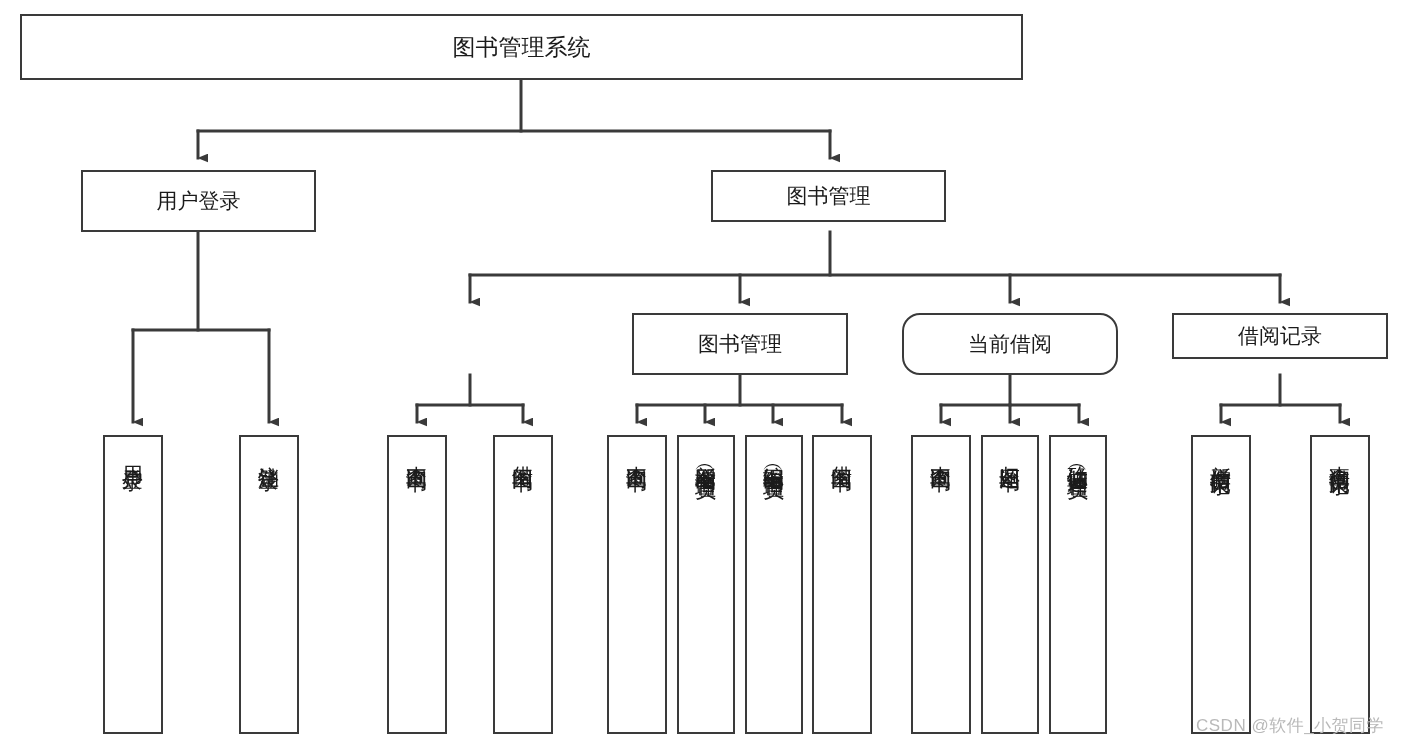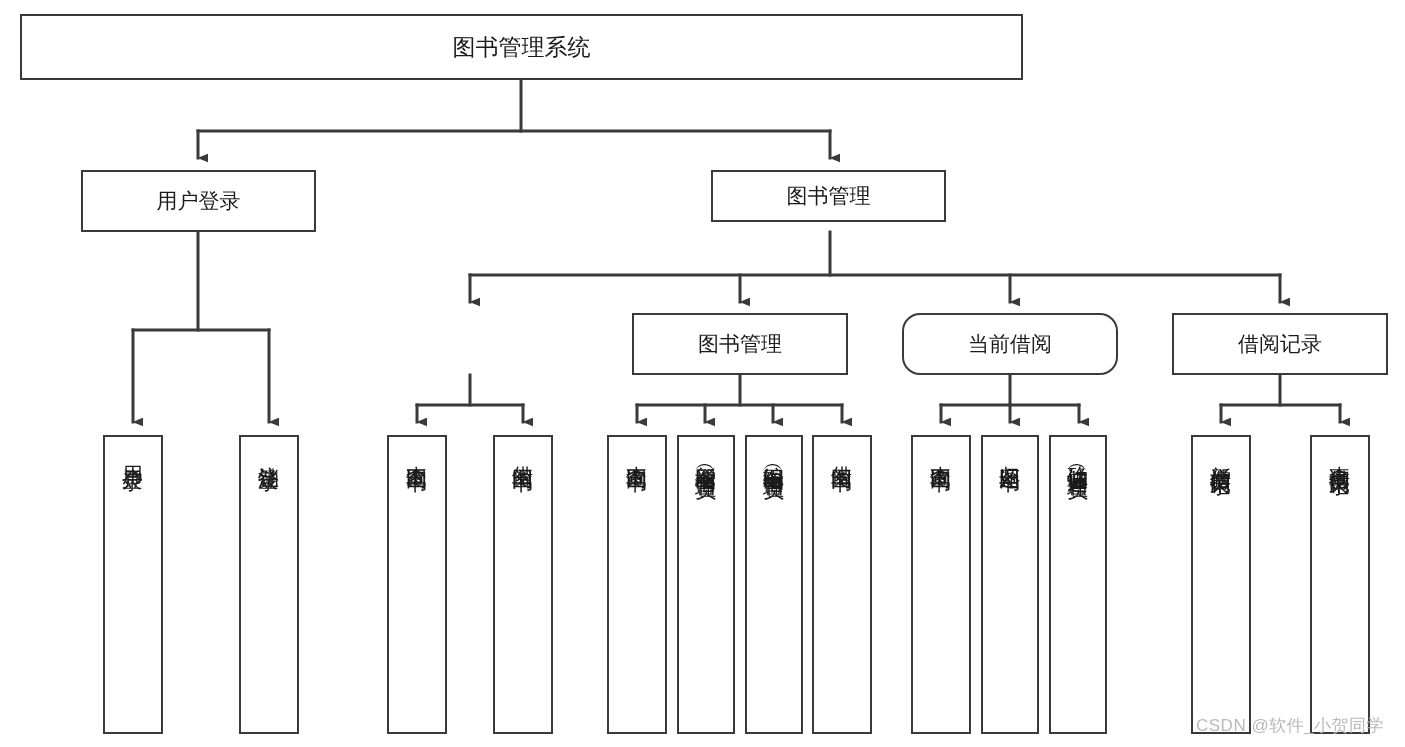--- a/index.html
+++ b/index.html
@@ -131,21 +131,21 @@
   <div class="node node-l2" style="left:711px; top:170px; width:235px; height:52px;">
     <span class="lbl">图书管理</span>
   </div>
 
   <div class="node node-l3" style="left:632px; top:313px; width:216px; height:62px;">
     <span class="lbl">图书管理</span>
   </div>
   <div class="node node-l3" style="left:902px; top:313px; width:216px; height:62px;border-radius:18px;">
     <span class="lbl">当前借阅</span>
   </div>
-  <div class="node node-l3" style="left:1172px; top:313px; width:216px; height:62px;">
+  <div class="node node-l3" style="left:1172px; top:313px; width:216px; height:46px;">
     <span class="lbl">借阅记录</span>
   </div>
 
   <div class="node node-leaf" style="left:103px; top:435px; width:60px; height:299px;">
     <span class="lbl">用户登录</span>
   </div>
   <div class="node node-leaf" style="left:239px; top:435px; width:60px; height:299px;">
     <span class="lbl">注销登录</span>
   </div>
 

